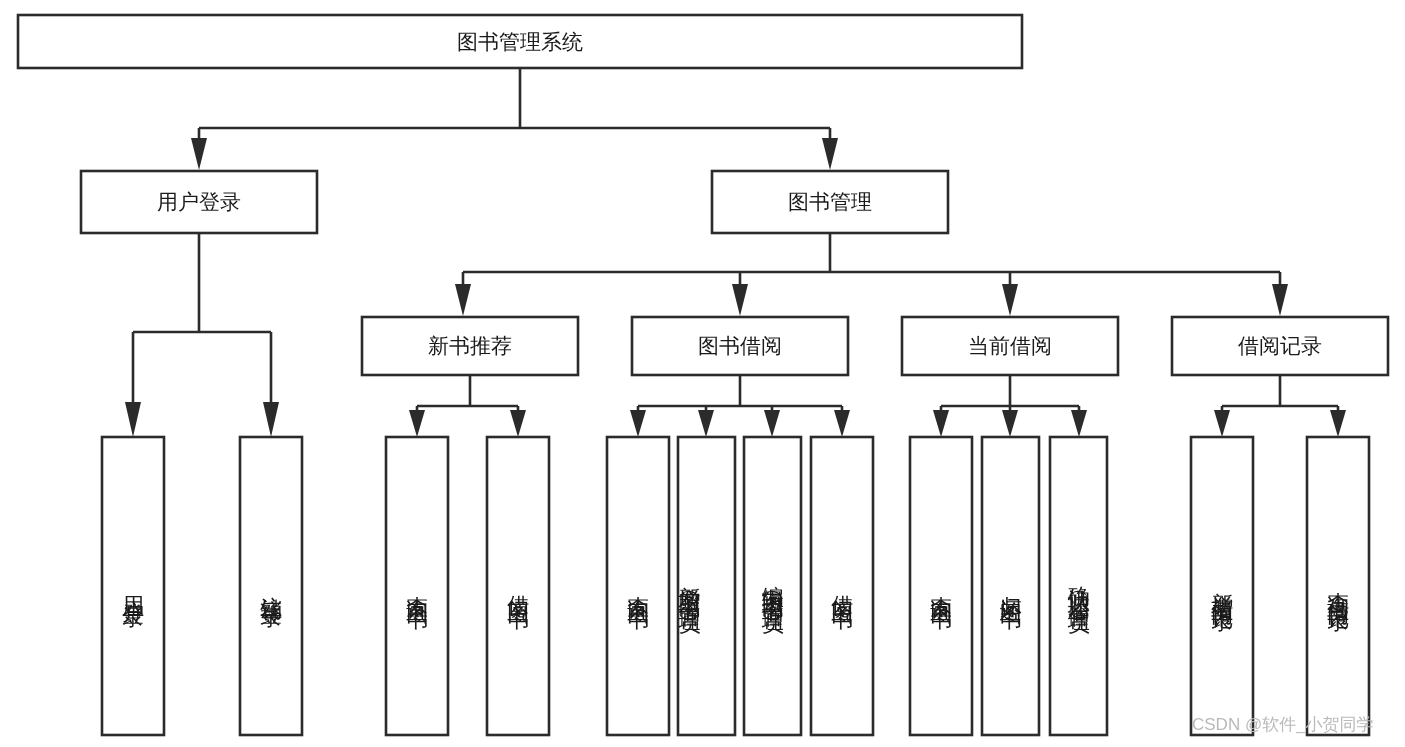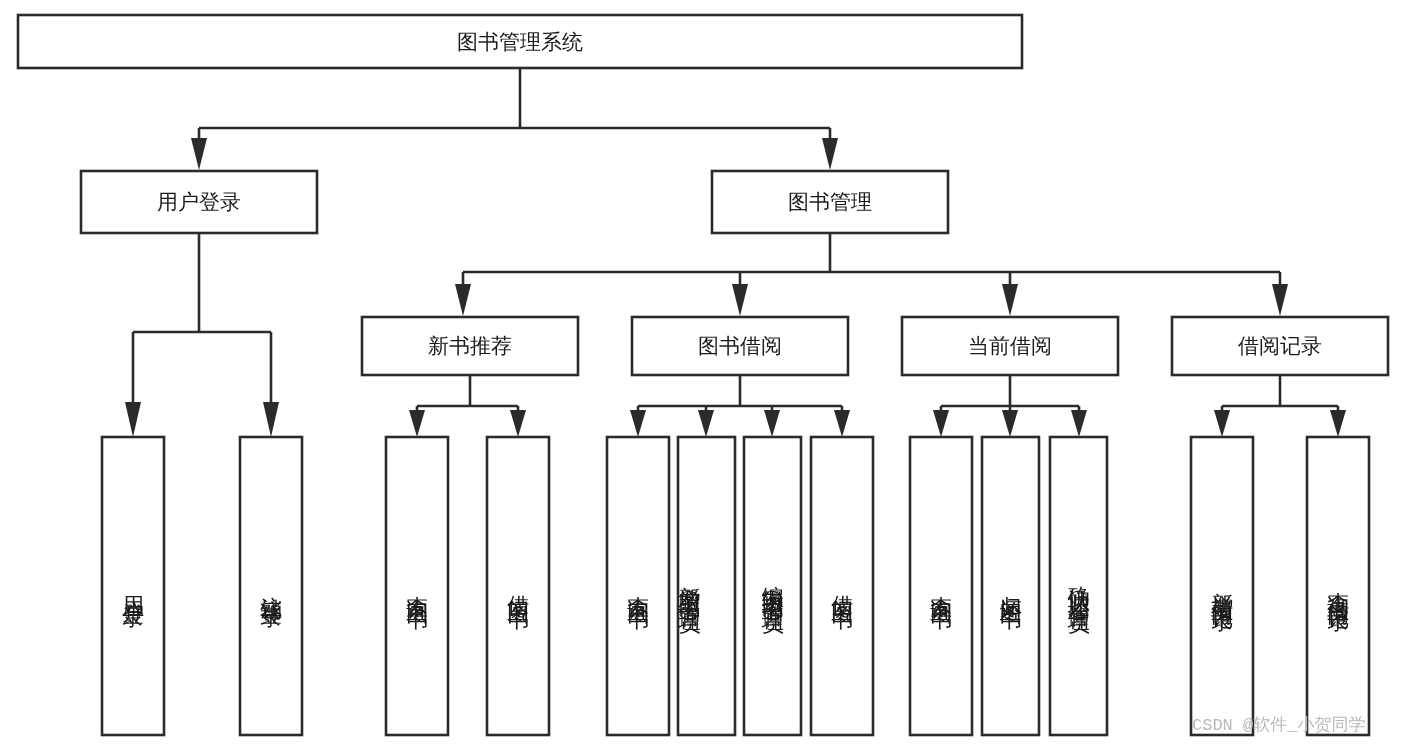--- a/index.html
+++ b/index.html
@@ -63,21 +63,21 @@
     line-height: 1.02;
     color: #1a1a1a;
     letter-spacing: 4px;
     white-space: nowrap;
     text-align: center;
     pointer-events: none;
     user-select: none;
   }
   .watermark {
     position: absolute;
-    font-family: Liberation Mono, monospace;
+    font-family: Liberation Sans, sans-serif;
     font-size: 17px;
     color: #b9b9b9;
     white-space: nowrap;
     user-select: none;
   }
 </style>
 </head>
 <body>
 
 <div id="diagram-root">

